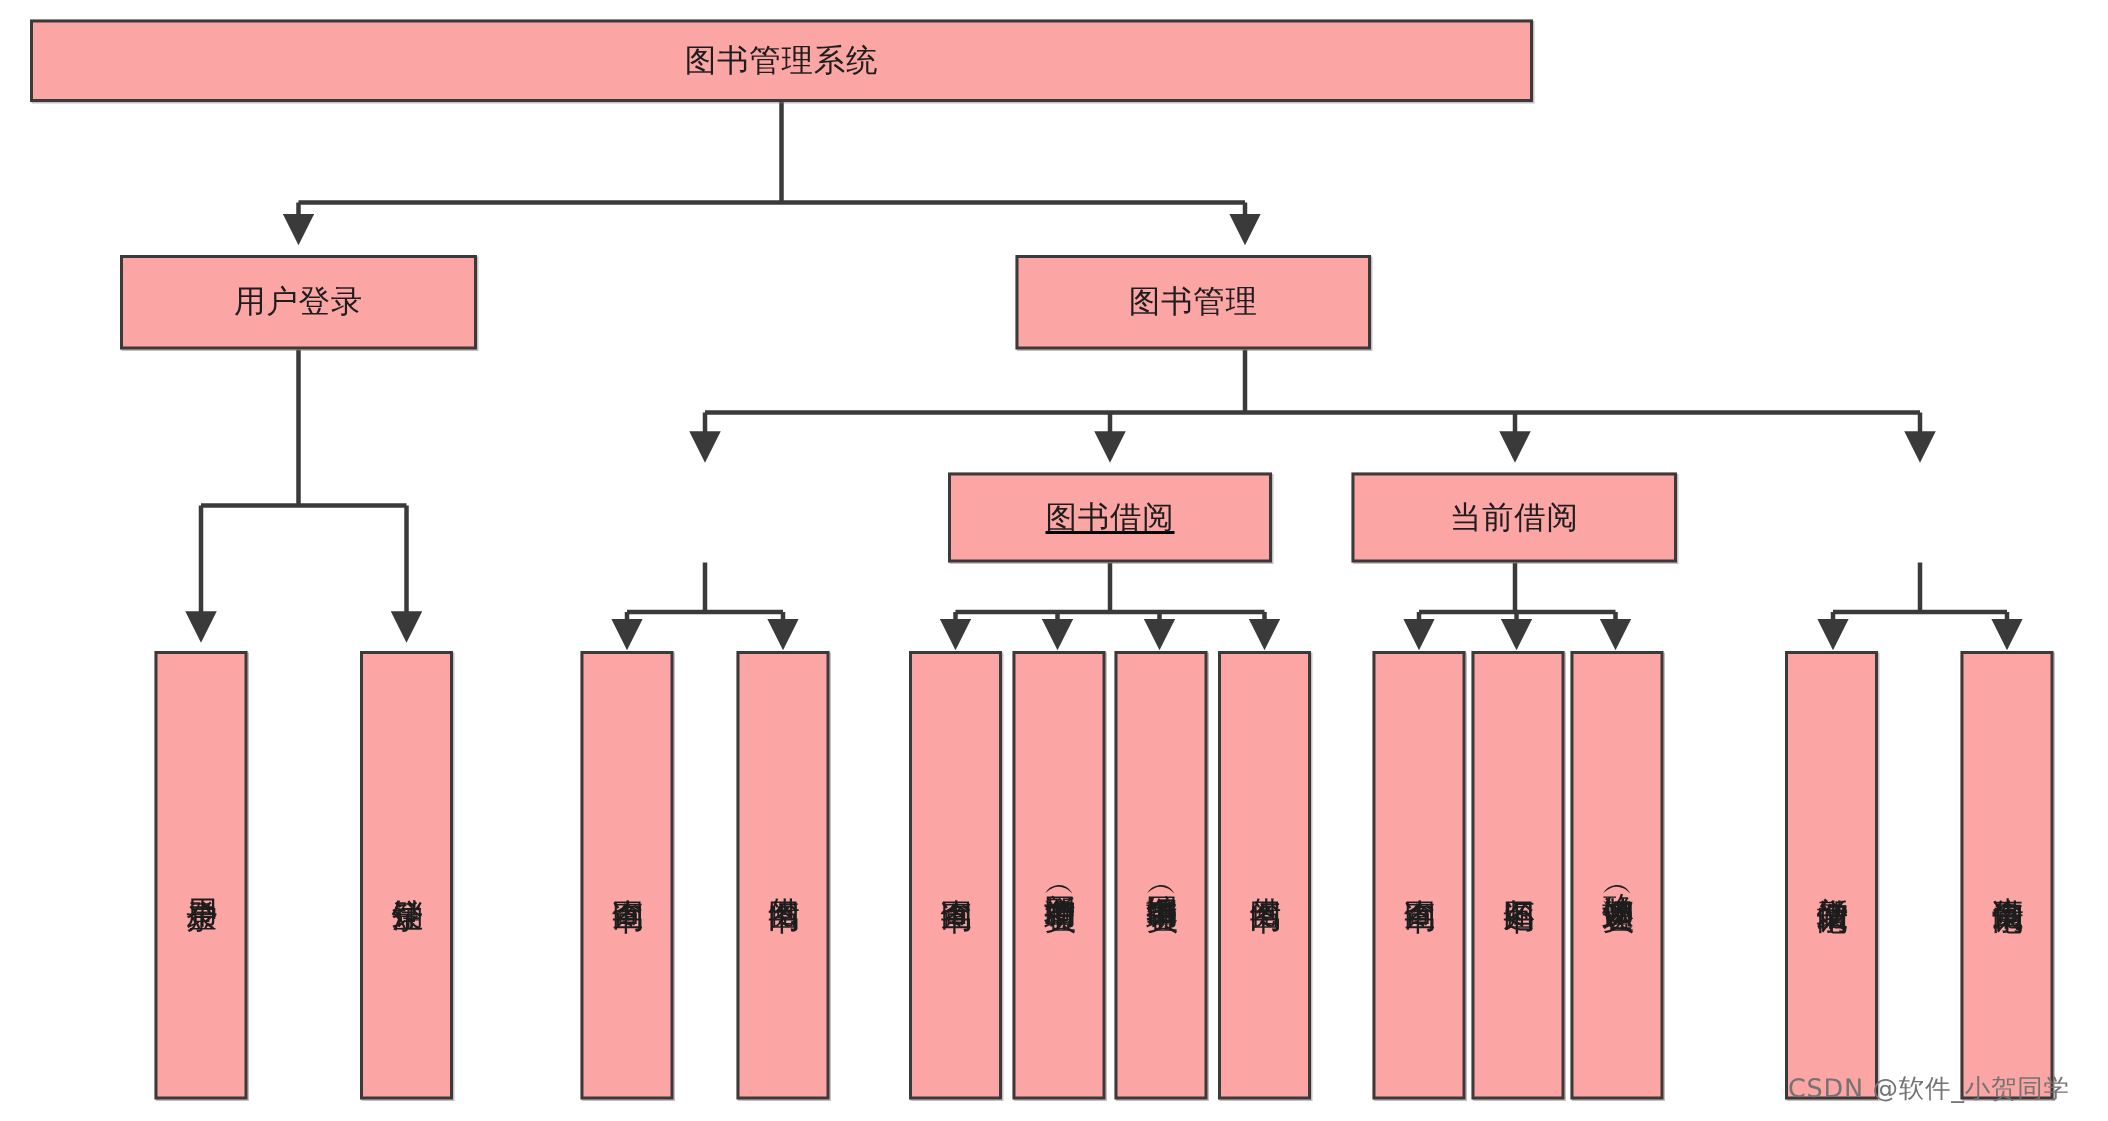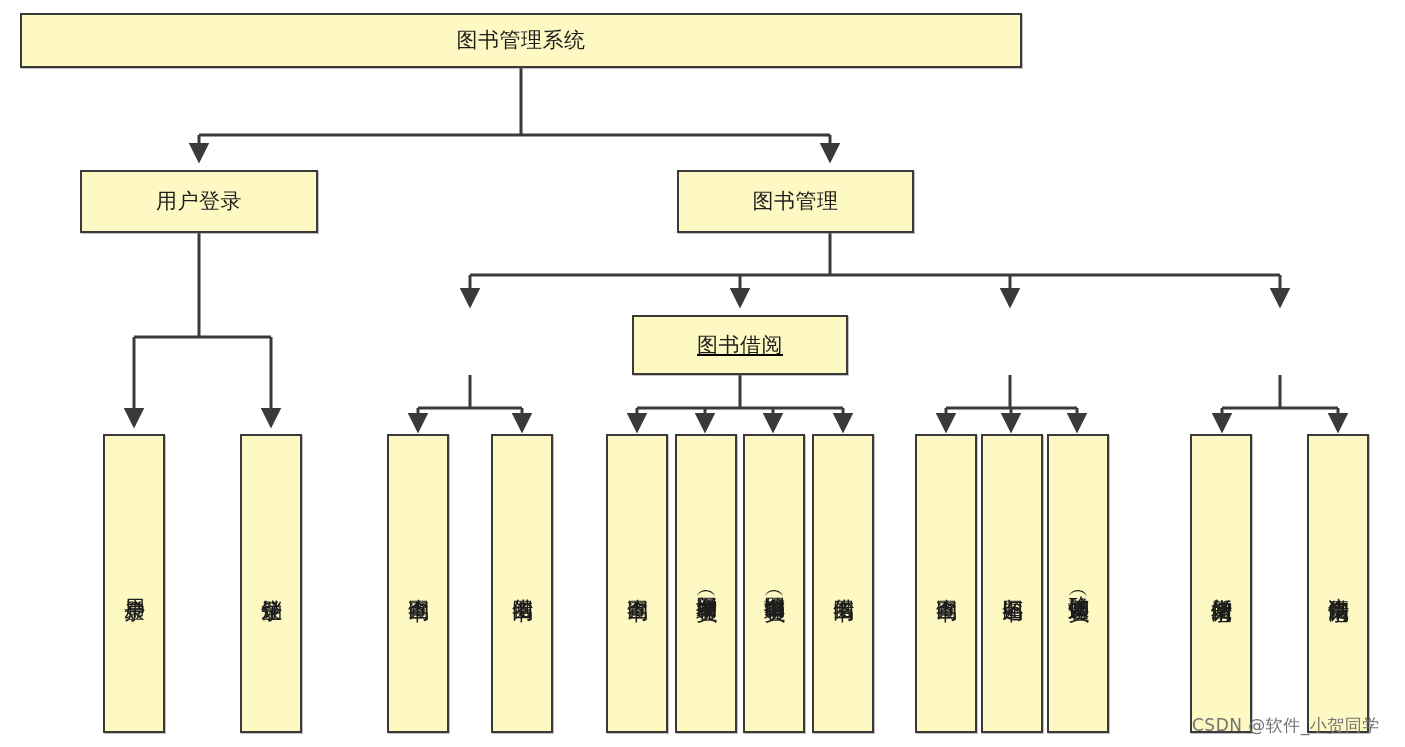--- a/index.html
+++ b/index.html
@@ -20,21 +20,21 @@
     left: 0;
     top: 0;
     width: 1405px;
     height: 747px;
     pointer-events: none;
   }
   .node {
     position: absolute;
     box-sizing: border-box;
     border: 2px solid #3a3a3a;
-    background: #fef9c3;
+    background: #fca5a5;
     display: flex;
     align-items: center;
     justify-content: center;
     box-shadow: 1px 1px 0 rgba(120,120,120,0.45);
   }
   .node .lbl {
     color: #1d1d1d;
     font-size: 21px;
     line-height: 1.18;
     letter-spacing: 0.5px;
@@ -126,20 +126,23 @@
 
   <div class="node" style="left:677px; top:170px; width:237px; height:63px;">
     <span class="lbl">图书管理</span>
   </div>
 
 
   <div class="node" style="left:632px; top:315px; width:216px; height:60px;text-decoration:underline;">
     <span class="lbl">图书借阅</span>
   </div>
 
+  <div class="node" style="left:901px; top:315px; width:217px; height:60px;">
+    <span class="lbl">当前借阅</span>
+  </div>
 
 
   <div class="node vertical" style="left:103px; top:434px; width:62px; height:299px;">
     <span class="lbl">用户登录</span>
   </div>
 
   <div class="node vertical" style="left:240px; top:434px; width:62px; height:299px;">
     <span class="lbl">注销登录</span>
   </div>
 

